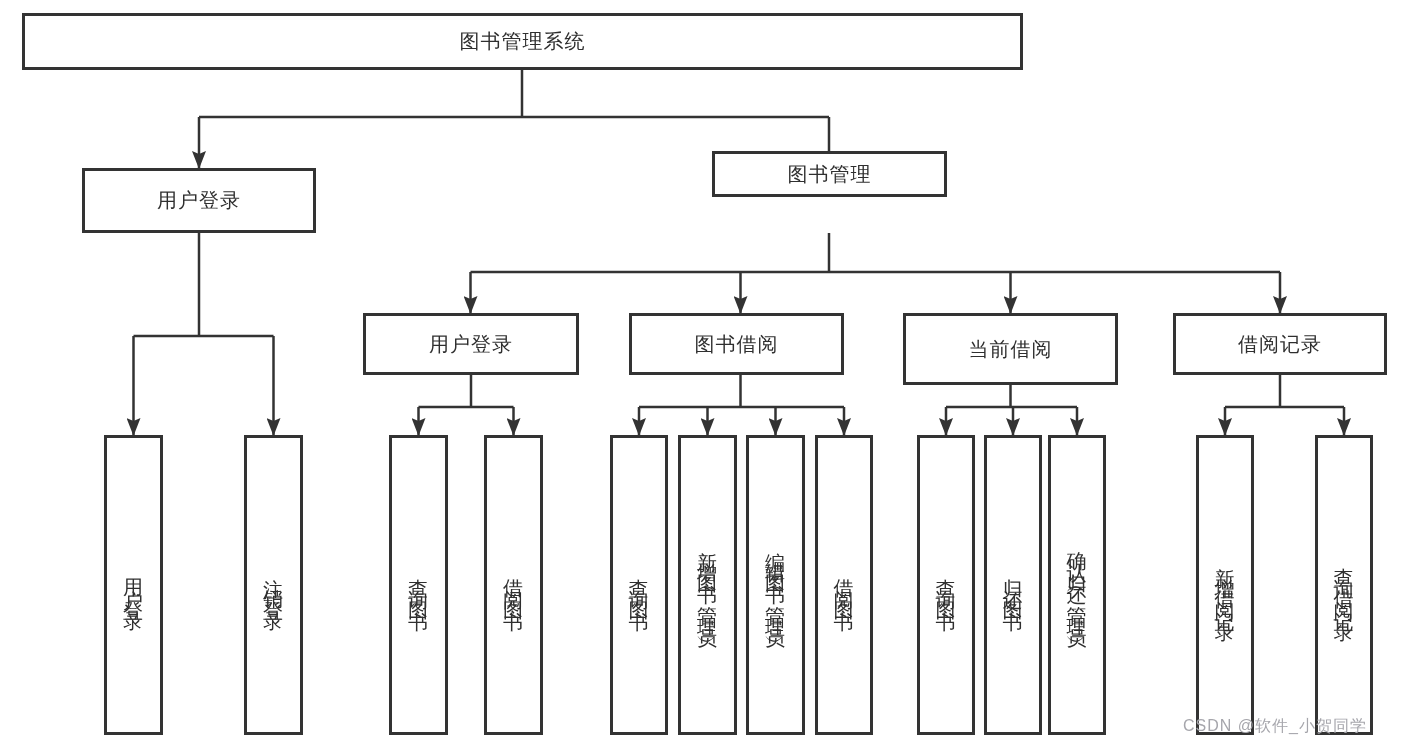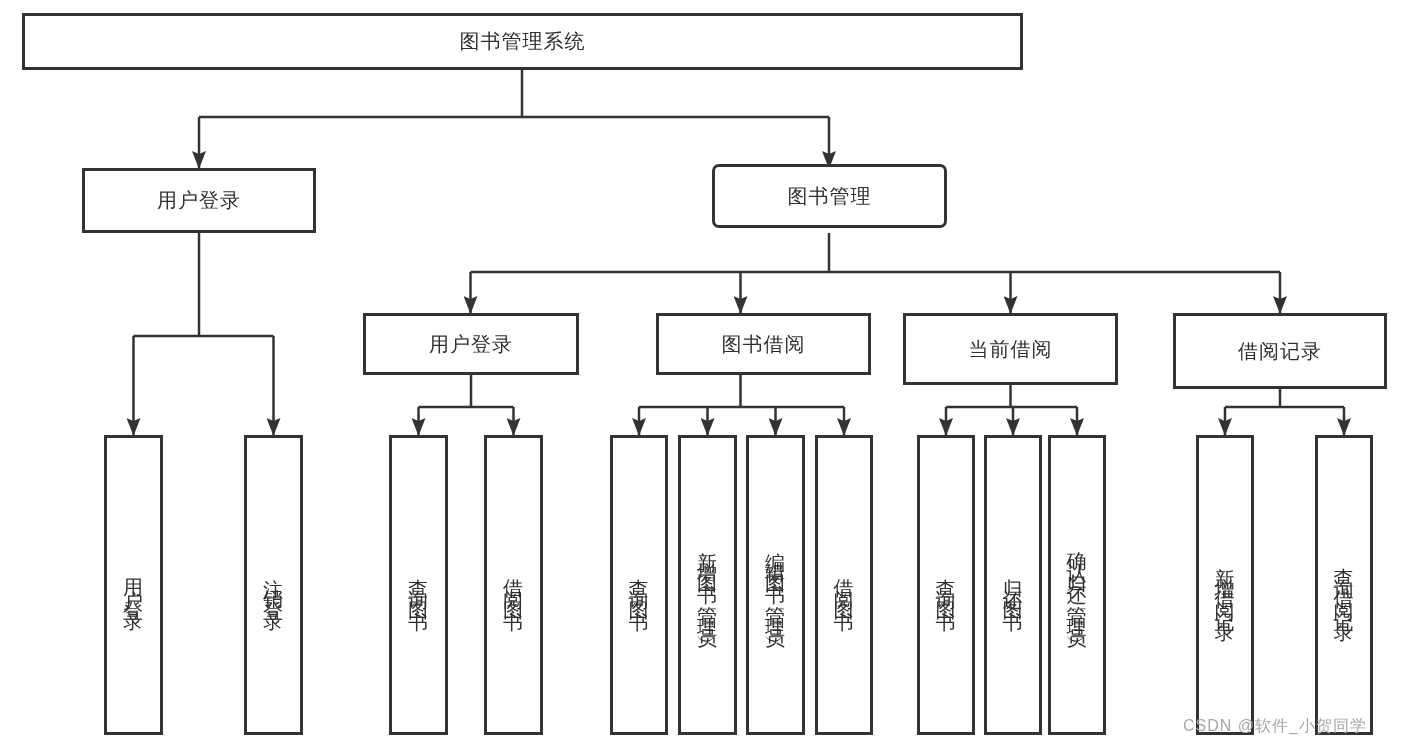--- a/index.html
+++ b/index.html
@@ -25,25 +25,25 @@
     display: flex;
     align-items: center;
     justify-content: center;
     color: #2f2f2f;
     font-size: 20px;
     letter-spacing: 1px;
     white-space: nowrap;
   }
   .root  { left: 22px;  top: 13px;  width: 1001px; height: 57px; text-align: center; }
   .l2-0  { left: 82px;  top: 168px; width: 234px;  height: 65px; }
-  .l2-1  { left: 712px; top: 164px; width: 235px;  height: 64px; border-radius: 7px; }
+  .l2-1  { left: 712px; top: 151px; width: 235px;  height: 46px; }
   .l3-0  { left: 363px; top: 313px; width: 216px;  height: 62px; }
-  .l3-1  { left: 656px; top: 313px; width: 215px;  height: 62px; }
+  .l3-1  { left: 629px; top: 313px; width: 215px;  height: 62px; }
   .l3-2  { left: 903px; top: 313px; width: 215px;  height: 72px; }
-  .l3-3  { left: 1173px;top: 313px; width: 214px;  height: 76px; }
+  .l3-3  { left: 1173px;top: 313px; width: 214px;  height: 62px; }
   .vbox  { top: 435px; height: 300px; letter-spacing: 0; }
   .vbox .vtext {
     writing-mode: vertical-rl;
     text-orientation: mixed;
     font-size: 20px;
     letter-spacing: 11px;
     line-height: 1;
     color: #2f2f2f;
   }
   .leaf-0  { left: 104px;  width: 59px; }

